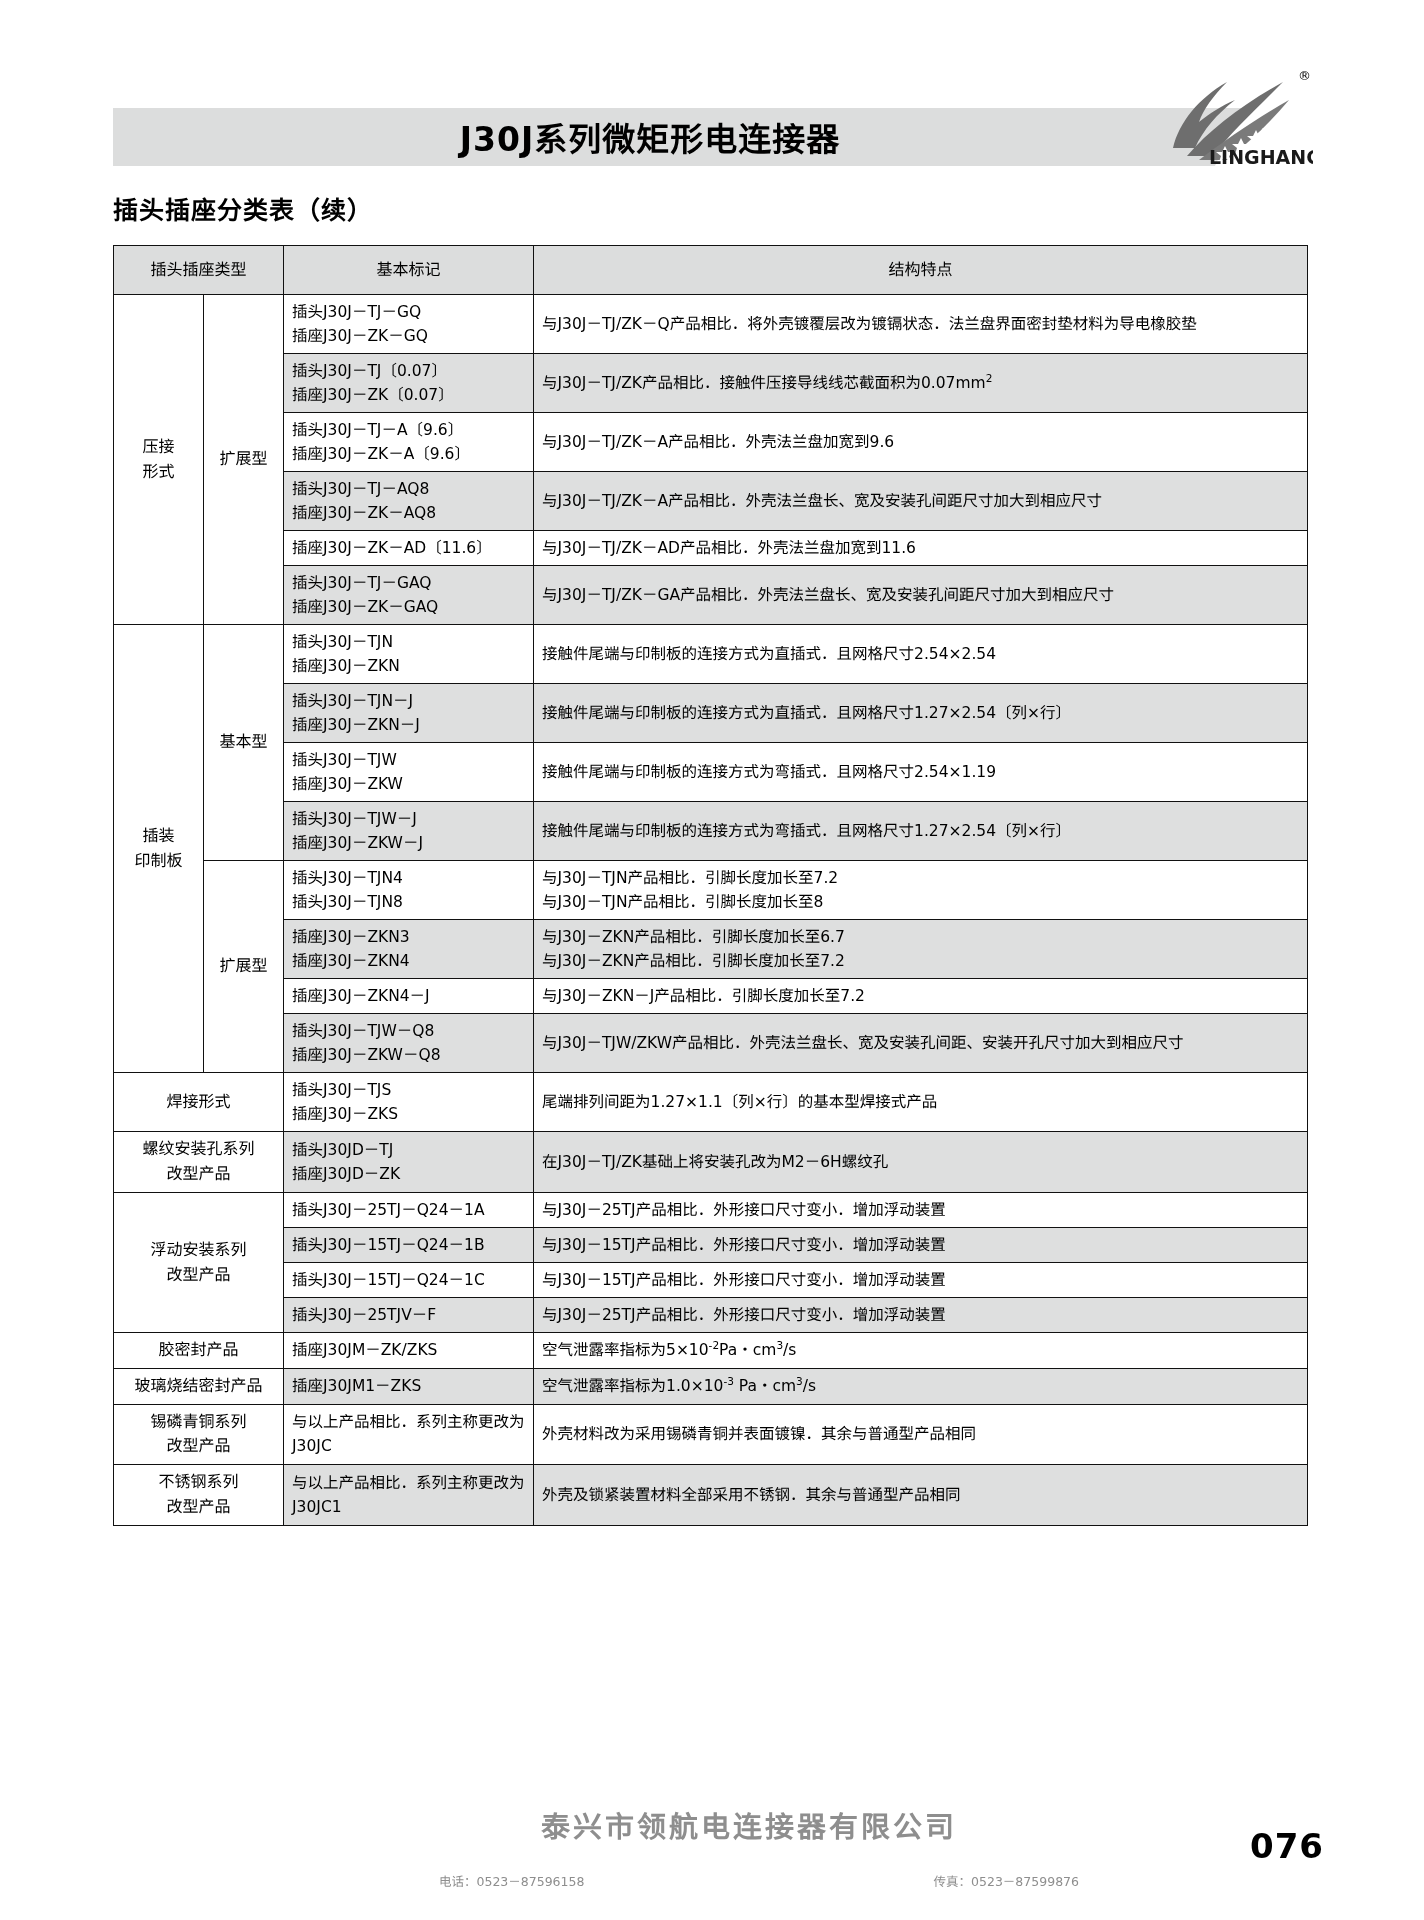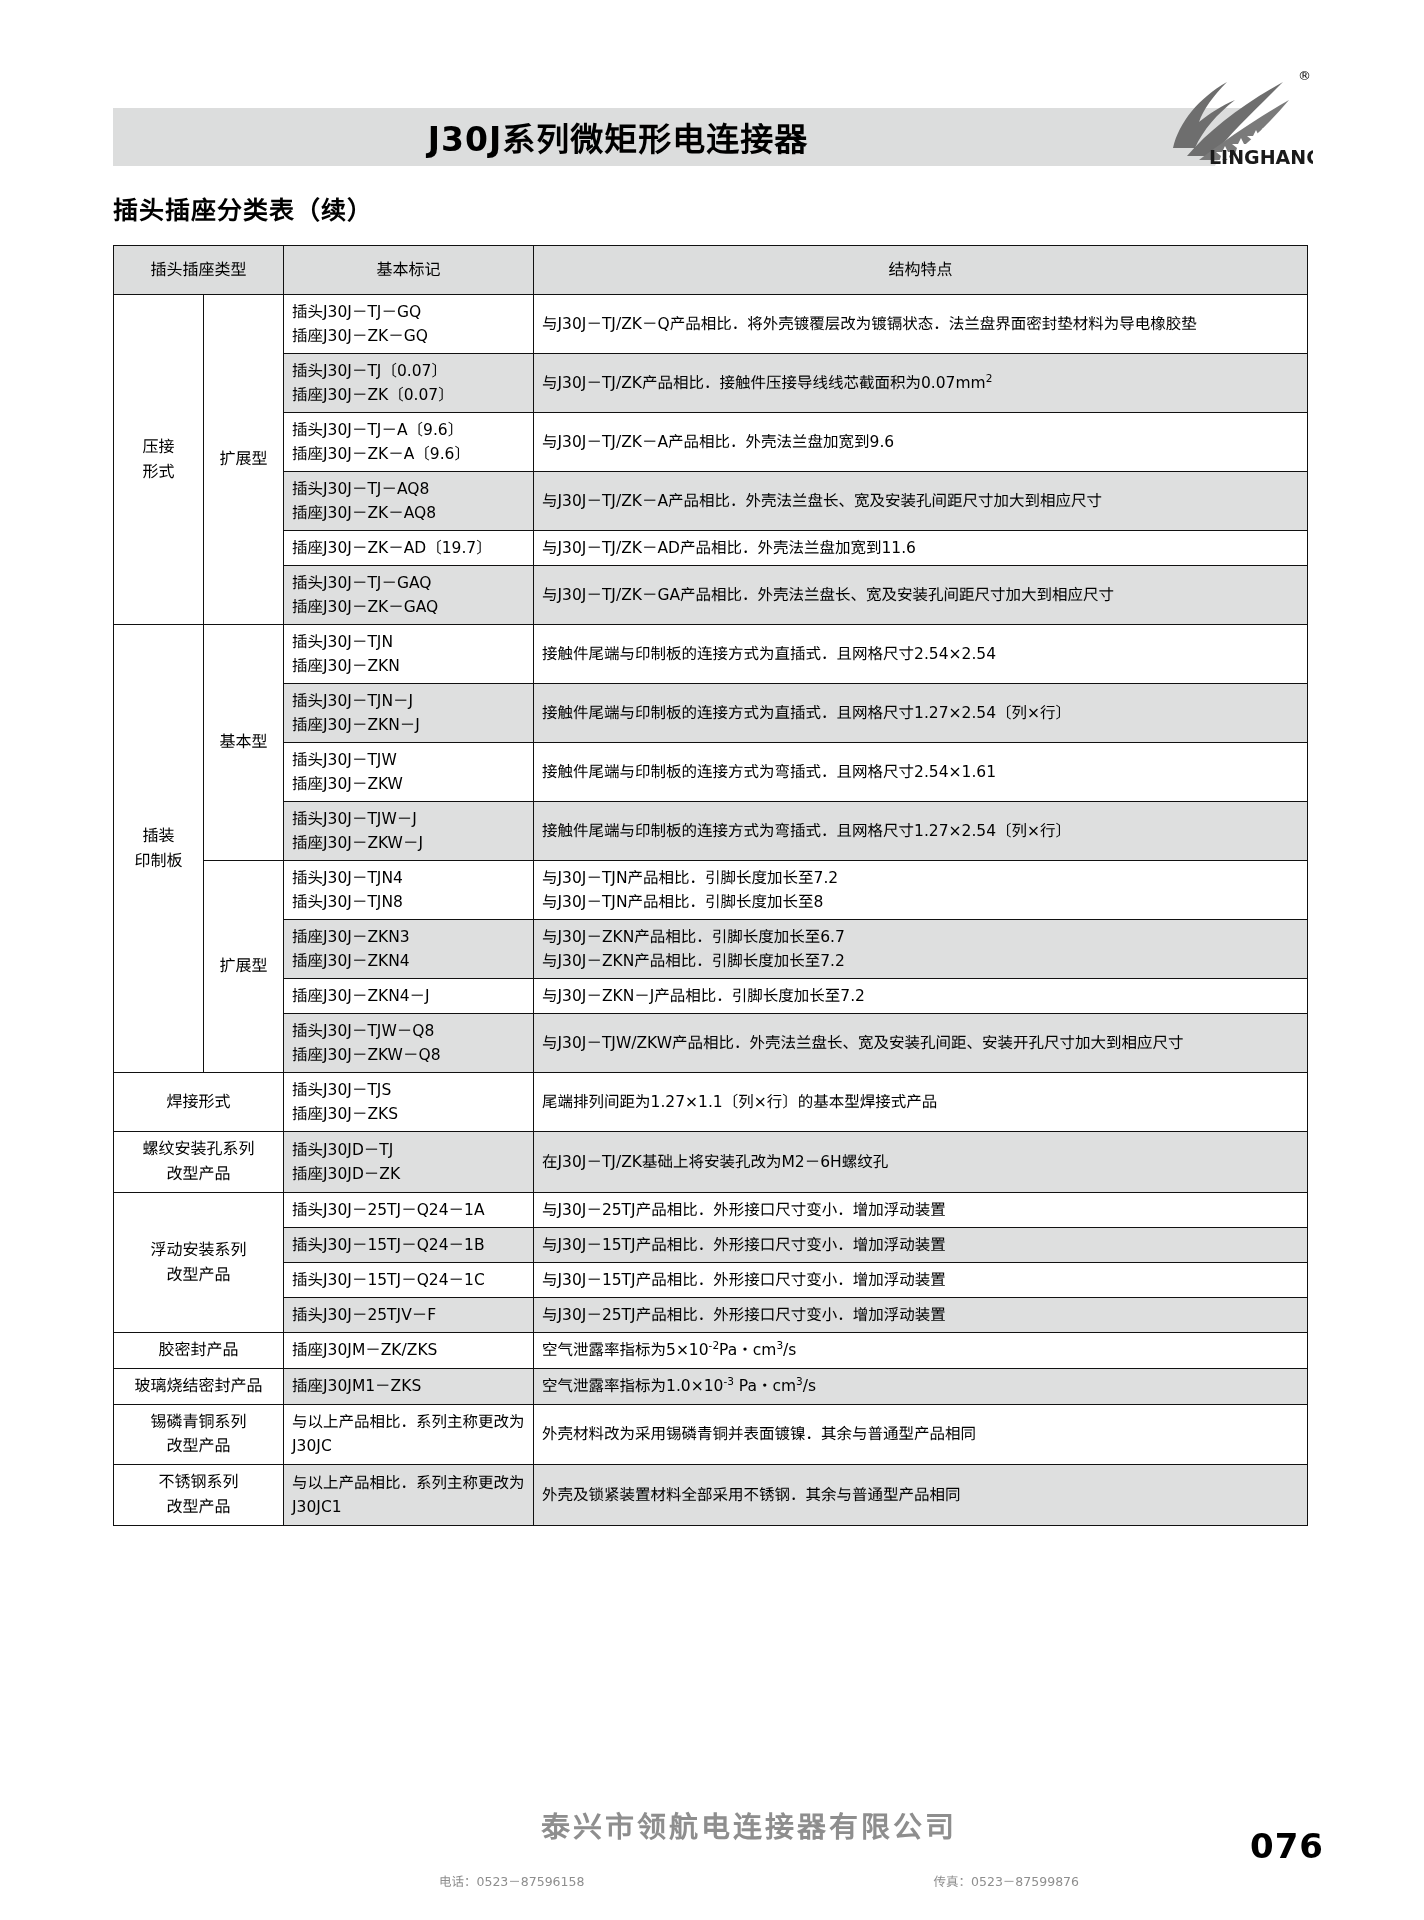--- a/index.html
+++ b/index.html
@@ -28,20 +28,21 @@
     position:absolute;left:1069px;top:0;width:60px;height:58px;
     background:#dcdddd;
     clip-path:polygon(0 0,100% 0,55% 100%,0 100%);
   }
   .banner-title{
     position:absolute;left:0;top:0;width:1010px;height:58px;
     display:flex;align-items:center;justify-content:center;
     font-size:33px;font-weight:bold;letter-spacing:1px;
     font-family:"DejaVu Sans","Liberation Sans",sans-serif;
     white-space:nowrap;
+    padding-left:32px;
   }
 
   
   .logo{
     position:absolute;left:1165px;top:60px;width:148px;height:108px;
   }
   .logo svg{display:block;}
   .logo-reg{
     position:absolute;right:2px;top:8px;font-size:13px;
   }
@@ -175,40 +176,40 @@
         </tr>
         <tr>
           <td class="mark">插头J30J－TJ－A〔9.6〕<br>插座J30J－ZK－A〔9.6〕</td>
           <td class="desc">与J30J－TJ/ZK－A产品相比．外壳法兰盘加宽到9.6</td>
         </tr>
         <tr>
           <td class="mark shade">插头J30J－TJ－AQ8<br>插座J30J－ZK－AQ8</td>
           <td class="desc shade">与J30J－TJ/ZK－A产品相比．外壳法兰盘长、宽及安装孔间距尺寸加大到相应尺寸</td>
         </tr>
         <tr>
-          <td class="mark">插座J30J－ZK－AD〔19.7〕</td>
+          <td class="mark">插座J30J－ZK－AD〔11.6〕</td>
           <td class="desc">与J30J－TJ/ZK－AD产品相比．外壳法兰盘加宽到11.6</td>
         </tr>
         <tr>
           <td class="mark shade">插头J30J－TJ－GAQ<br>插座J30J－ZK－GAQ</td>
           <td class="desc shade">与J30J－TJ/ZK－GA产品相比．外壳法兰盘长、宽及安装孔间距尺寸加大到相应尺寸</td>
         </tr>
         <tr>
           <td class="cat" rowspan="8">插装<br>印制板</td>
           <td class="sub" rowspan="4">基本型</td>
           <td class="mark">插头J30J－TJN<br>插座J30J－ZKN</td>
           <td class="desc">接触件尾端与印制板的连接方式为直插式．且网格尺寸2.54×2.54</td>
         </tr>
         <tr>
           <td class="mark shade">插头J30J－TJN－J<br>插座J30J－ZKN－J</td>
           <td class="desc shade">接触件尾端与印制板的连接方式为直插式．且网格尺寸1.27×2.54〔列×行〕</td>
         </tr>
         <tr>
           <td class="mark">插头J30J－TJW<br>插座J30J－ZKW</td>
-          <td class="desc">接触件尾端与印制板的连接方式为弯插式．且网格尺寸2.54×1.61</td>
+          <td class="desc">接触件尾端与印制板的连接方式为弯插式．且网格尺寸2.54×1.19</td>
         </tr>
         <tr>
           <td class="mark shade">插头J30J－TJW－J<br>插座J30J－ZKW－J</td>
           <td class="desc shade">接触件尾端与印制板的连接方式为弯插式．且网格尺寸1.27×2.54〔列×行〕</td>
         </tr>
         <tr>
           <td class="sub" rowspan="4">扩展型</td>
           <td class="mark">插头J30J－TJN4<br>插头J30J－TJN8</td>
           <td class="desc">与J30J－TJN产品相比．引脚长度加长至7.2<br>与J30J－TJN产品相比．引脚长度加长至8</td>
         </tr>

